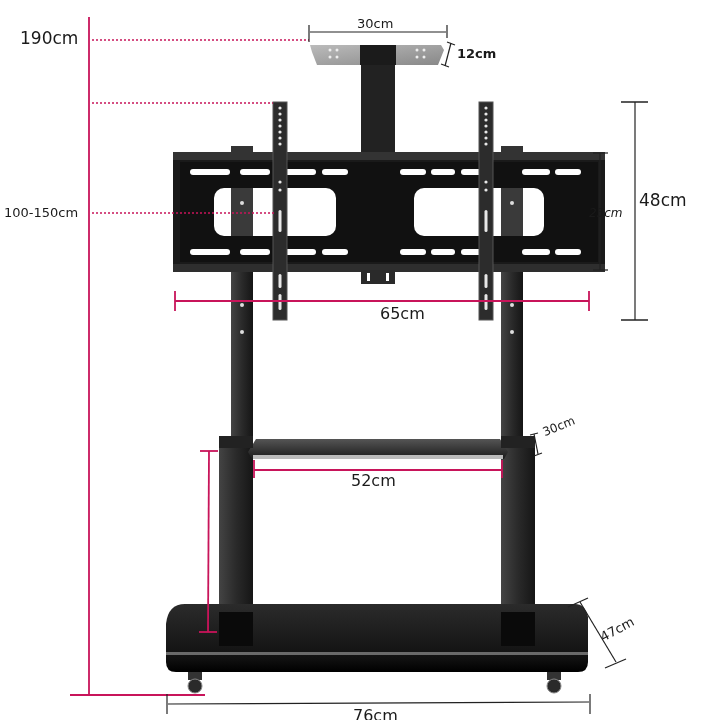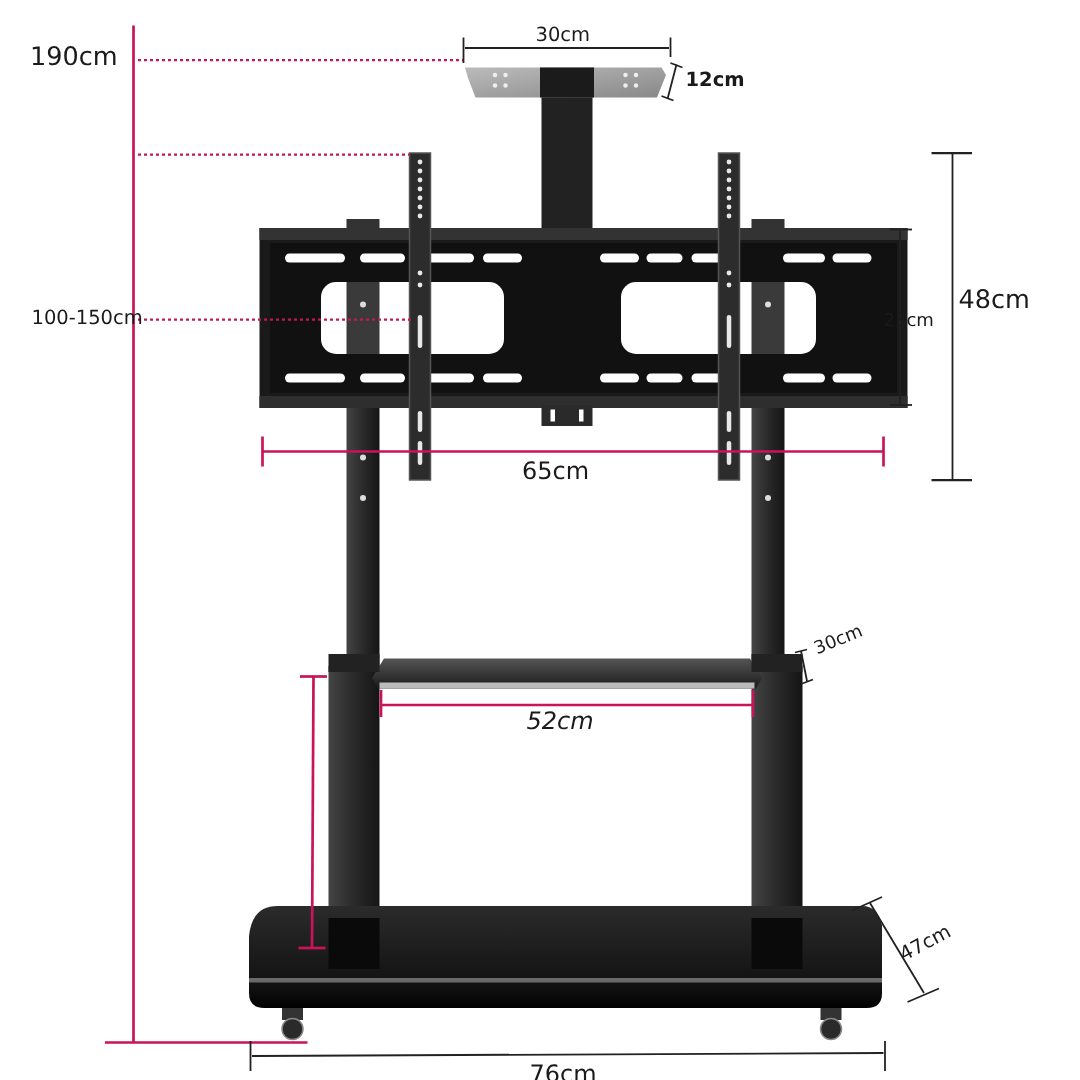--- a/index.html
+++ b/index.html
@@ -206,23 +206,23 @@
       <line x1="605" y1="656" x2="626" y2="647" stroke="#222" stroke-width="1.2"></line>
 
       <line x1="167" y1="682" x2="167" y2="702" stroke="#222" stroke-width="1.2"></line>
       <line x1="168" y1="692" x2="589" y2="690" stroke="#222" stroke-width="1.2"></line>
       <line x1="590" y1="682" x2="590" y2="702" stroke="#222" stroke-width="1.2"></line>
     </g>
   </svg>
 
   
   <div class="lbl lbl-lg" style="left:20px;top:18px;">190cm</div>
-  <div class="lbl lbl-sm" style="left:21px;top:194px;text-align:center;">100-150cm</div>
+  <div class="lbl lbl-sm" style="left:4px;top:194px;text-align:center;">100-150cm</div>
   <div class="lbl lbl-sm" style="left:357px;top:5px;">30cm</div>
   <div class="lbl lbl-sm" style="left:457px;top:35px;font-weight:bold;">12cm</div>
-  <div class="lbl lbl-xs" style="left:589px;top:195px;">23cm</div>
+  <div class="lbl lbl-xs" style="left:589px;top:195px;font-style:italic;">23cm</div>
   <div class="lbl lbl-lg" style="left:639px;top:180px;">48cm</div>
-  <div class="lbl lbl-md" style="left:348px;top:294px;">65cm</div>
+  <div class="lbl lbl-md" style="left:380px;top:294px;">65cm</div>
   <div class="lbl lbl-xs" style="left:541px;top:415px;transform:rotate(-22deg);transform-origin:left top;">30cm</div>
-  <div class="lbl lbl-md" style="left:351px;top:461px;font-style:italic;">52cm</div>
+  <div class="lbl lbl-md" style="left:351px;top:461px;">52cm</div>
   <div class="lbl lbl-sm" style="left:598px;top:620px;transform:rotate(-28deg);transform-origin:left top;">47cm</div>
   <div class="lbl lbl-md" style="left:353px;top:696px;">76cm</div>
 </div>
 
 </body></html>

